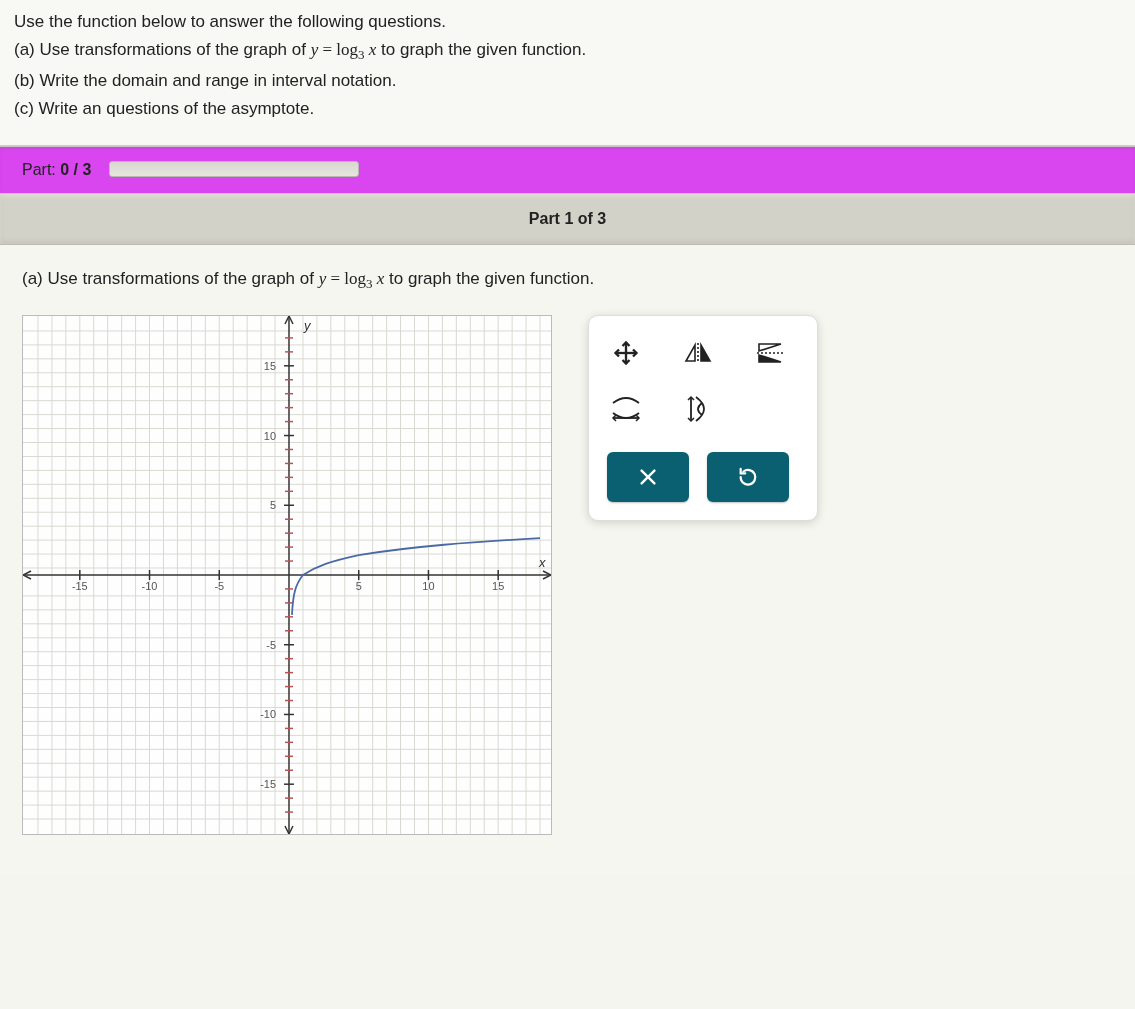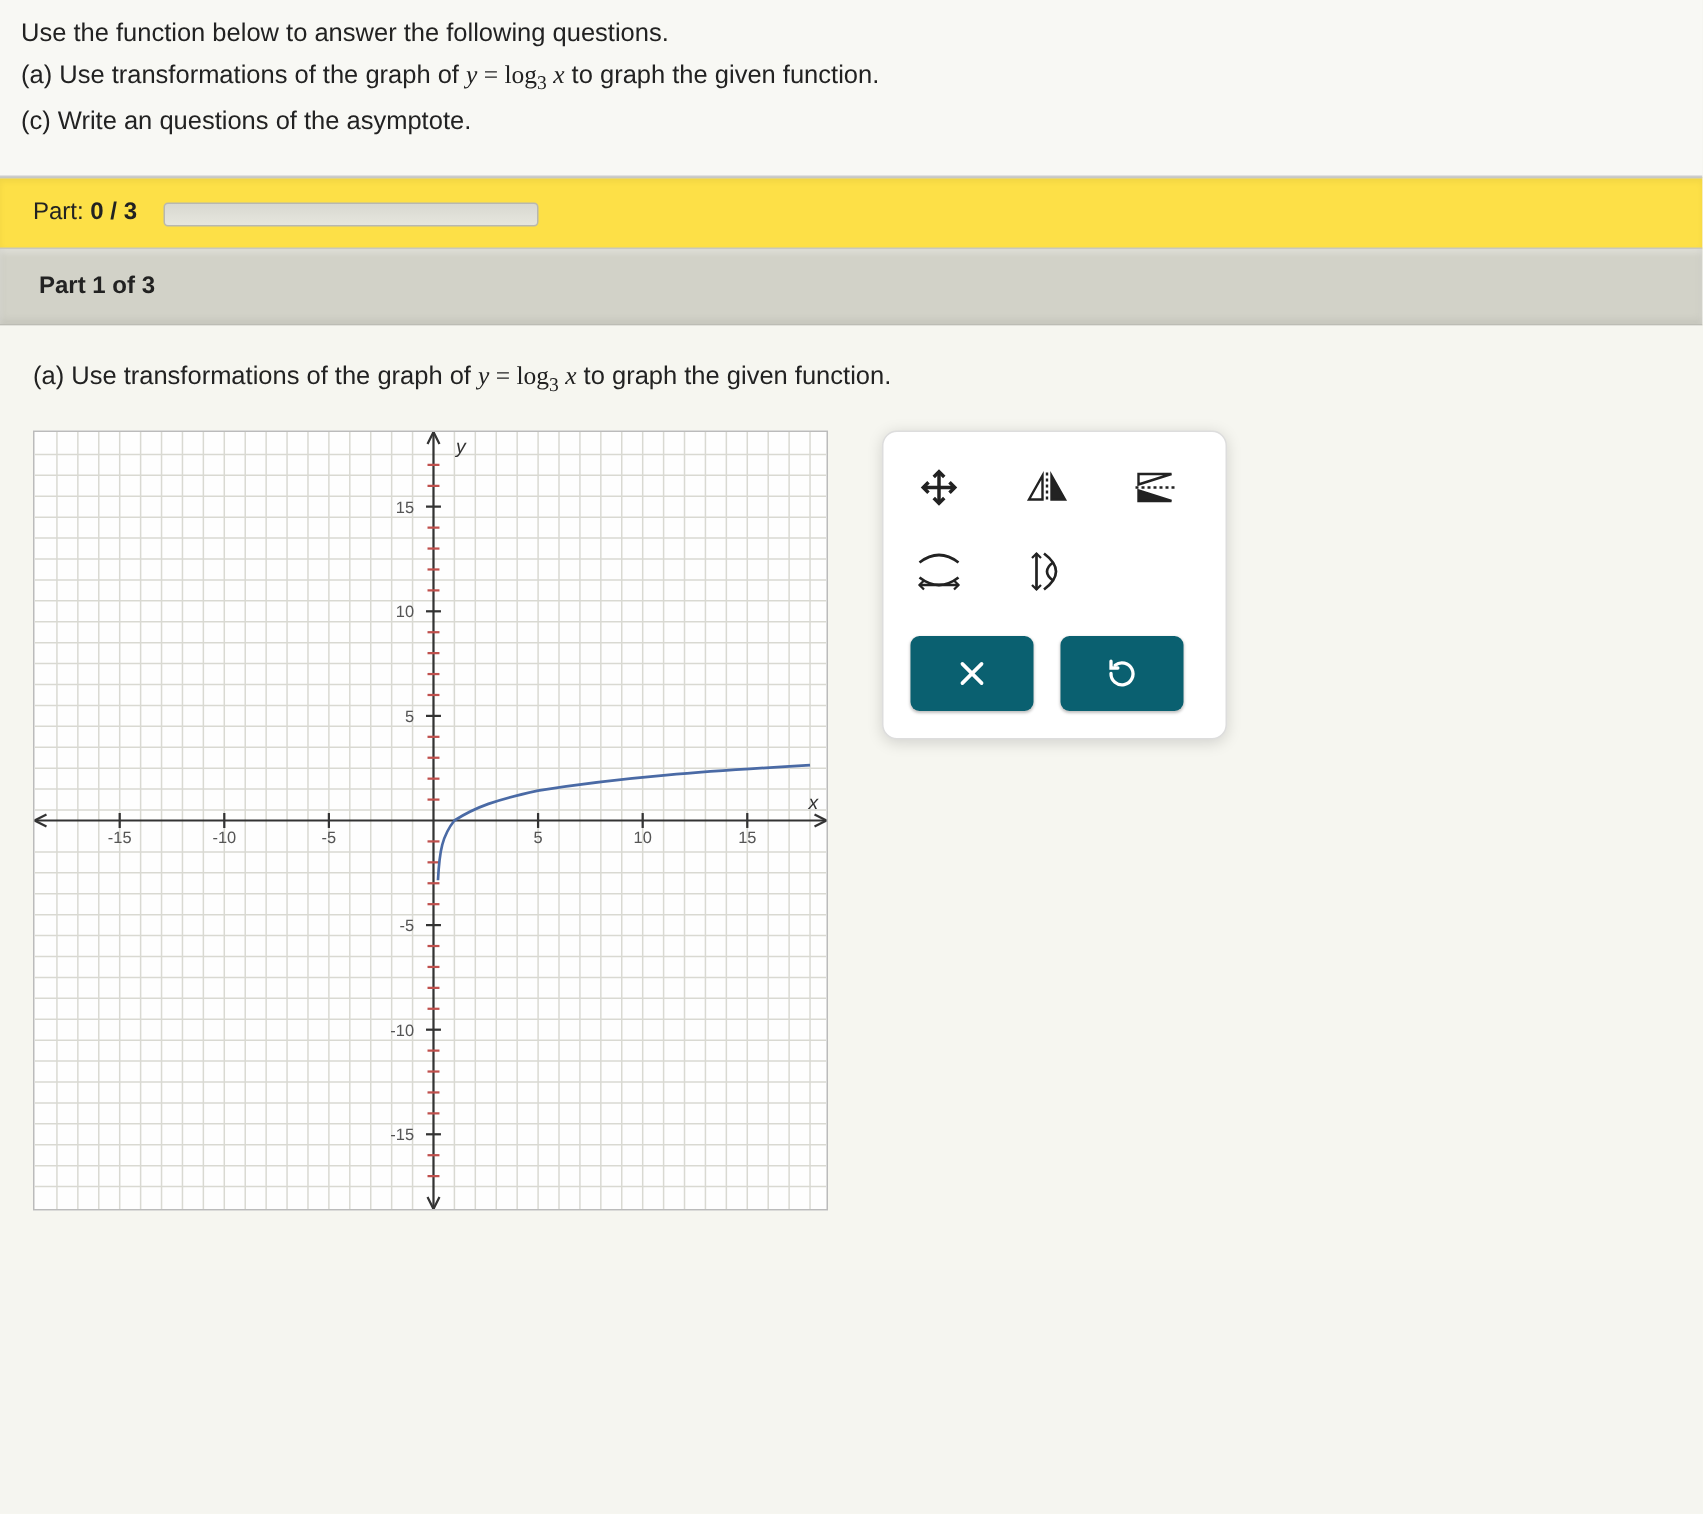--- a/index.html
+++ b/index.html
@@ -14,43 +14,44 @@
     background: #f8f8f4;
     border-bottom: 1px solid #ccc;
   }
   .instr { font-size: 17px; }
   .equation-line { margin: 10px 0 14px 60px; font-family: 'Times New Roman', serif; font-size: 21px; font-style: italic; }
   .nrm { font-style: normal; }
   .sub { font-size: 13px; vertical-align: sub; font-style: normal; }
   .part-line { font-size: 17px; margin: 8px 0; }
   .inline-math { font-family: 'Times New Roman', serif; font-style: italic; }
   .progress-row {
-    background: #fde047;
+    background: #d946ef;
     border-top: 1px solid #c8c8c0;
     border-bottom: 1px solid #c8c8c0;
     padding: 14px 22px;
     display: flex;
-    align-items: flex-end;
+    align-items: flex-start;
     gap: 18px;
     box-shadow: inset 0 2px 4px rgba(0,0,0,0.05);
   }
   .progress-label { font-size: 16px; }
   .progress-bar {
     width: 250px; height: 16px;
     background: linear-gradient(#d8d8d0,#e6e6de);
     border: 1px solid #b8b8b0;
     border-radius: 3px;
   }
   .part-header {
     background: #d2d2c8;
-    padding: 16px 26px;
+    padding: 16px 6px;
     font-size: 16px;
     font-weight: bold;
     border-bottom: 1px solid #bcbcb4;
     box-shadow: inset 0 -2px 6px rgba(0,0,0,0.08), inset 0 2px 4px rgba(255,255,255,0.4);
+    text-align: center;
   }
   .work-area {
     padding: 24px 22px 40px 22px;
     background: #f6f6f0;
   }
   .work-area .instr { margin-bottom: 22px; }
   .canvas-row { display: flex; gap: 36px; align-items: flex-start; }
   .graph-wrap {
     width: 530px; height: 520px;
     border: 1px solid #bbb;
@@ -94,20 +95,21 @@
   }
 </style>
 </head>
 <body>
 
 <div class="question-block">
   <p class="instr">Use the function below to answer the following questions.</p>
   <p class="part-line">
     <span>(a) Use transformations of the graph of </span><span class="inline-math">y <span class="nrm">= log</span><span class="sub">3</span> x</span><span> to graph the given function.</span>
   </p>
+  <p class="part-line">(b) Write the domain and range in interval notation.</p>
   <p class="part-line">(c) Write an questions of the asymptote.</p>
 </div>
 
 <div class="progress-row">
   <span class="progress-label">
     <span>Part: </span><b>0 / 3</b>
   </span>
   <div class="progress-bar"></div>
 </div>
 

